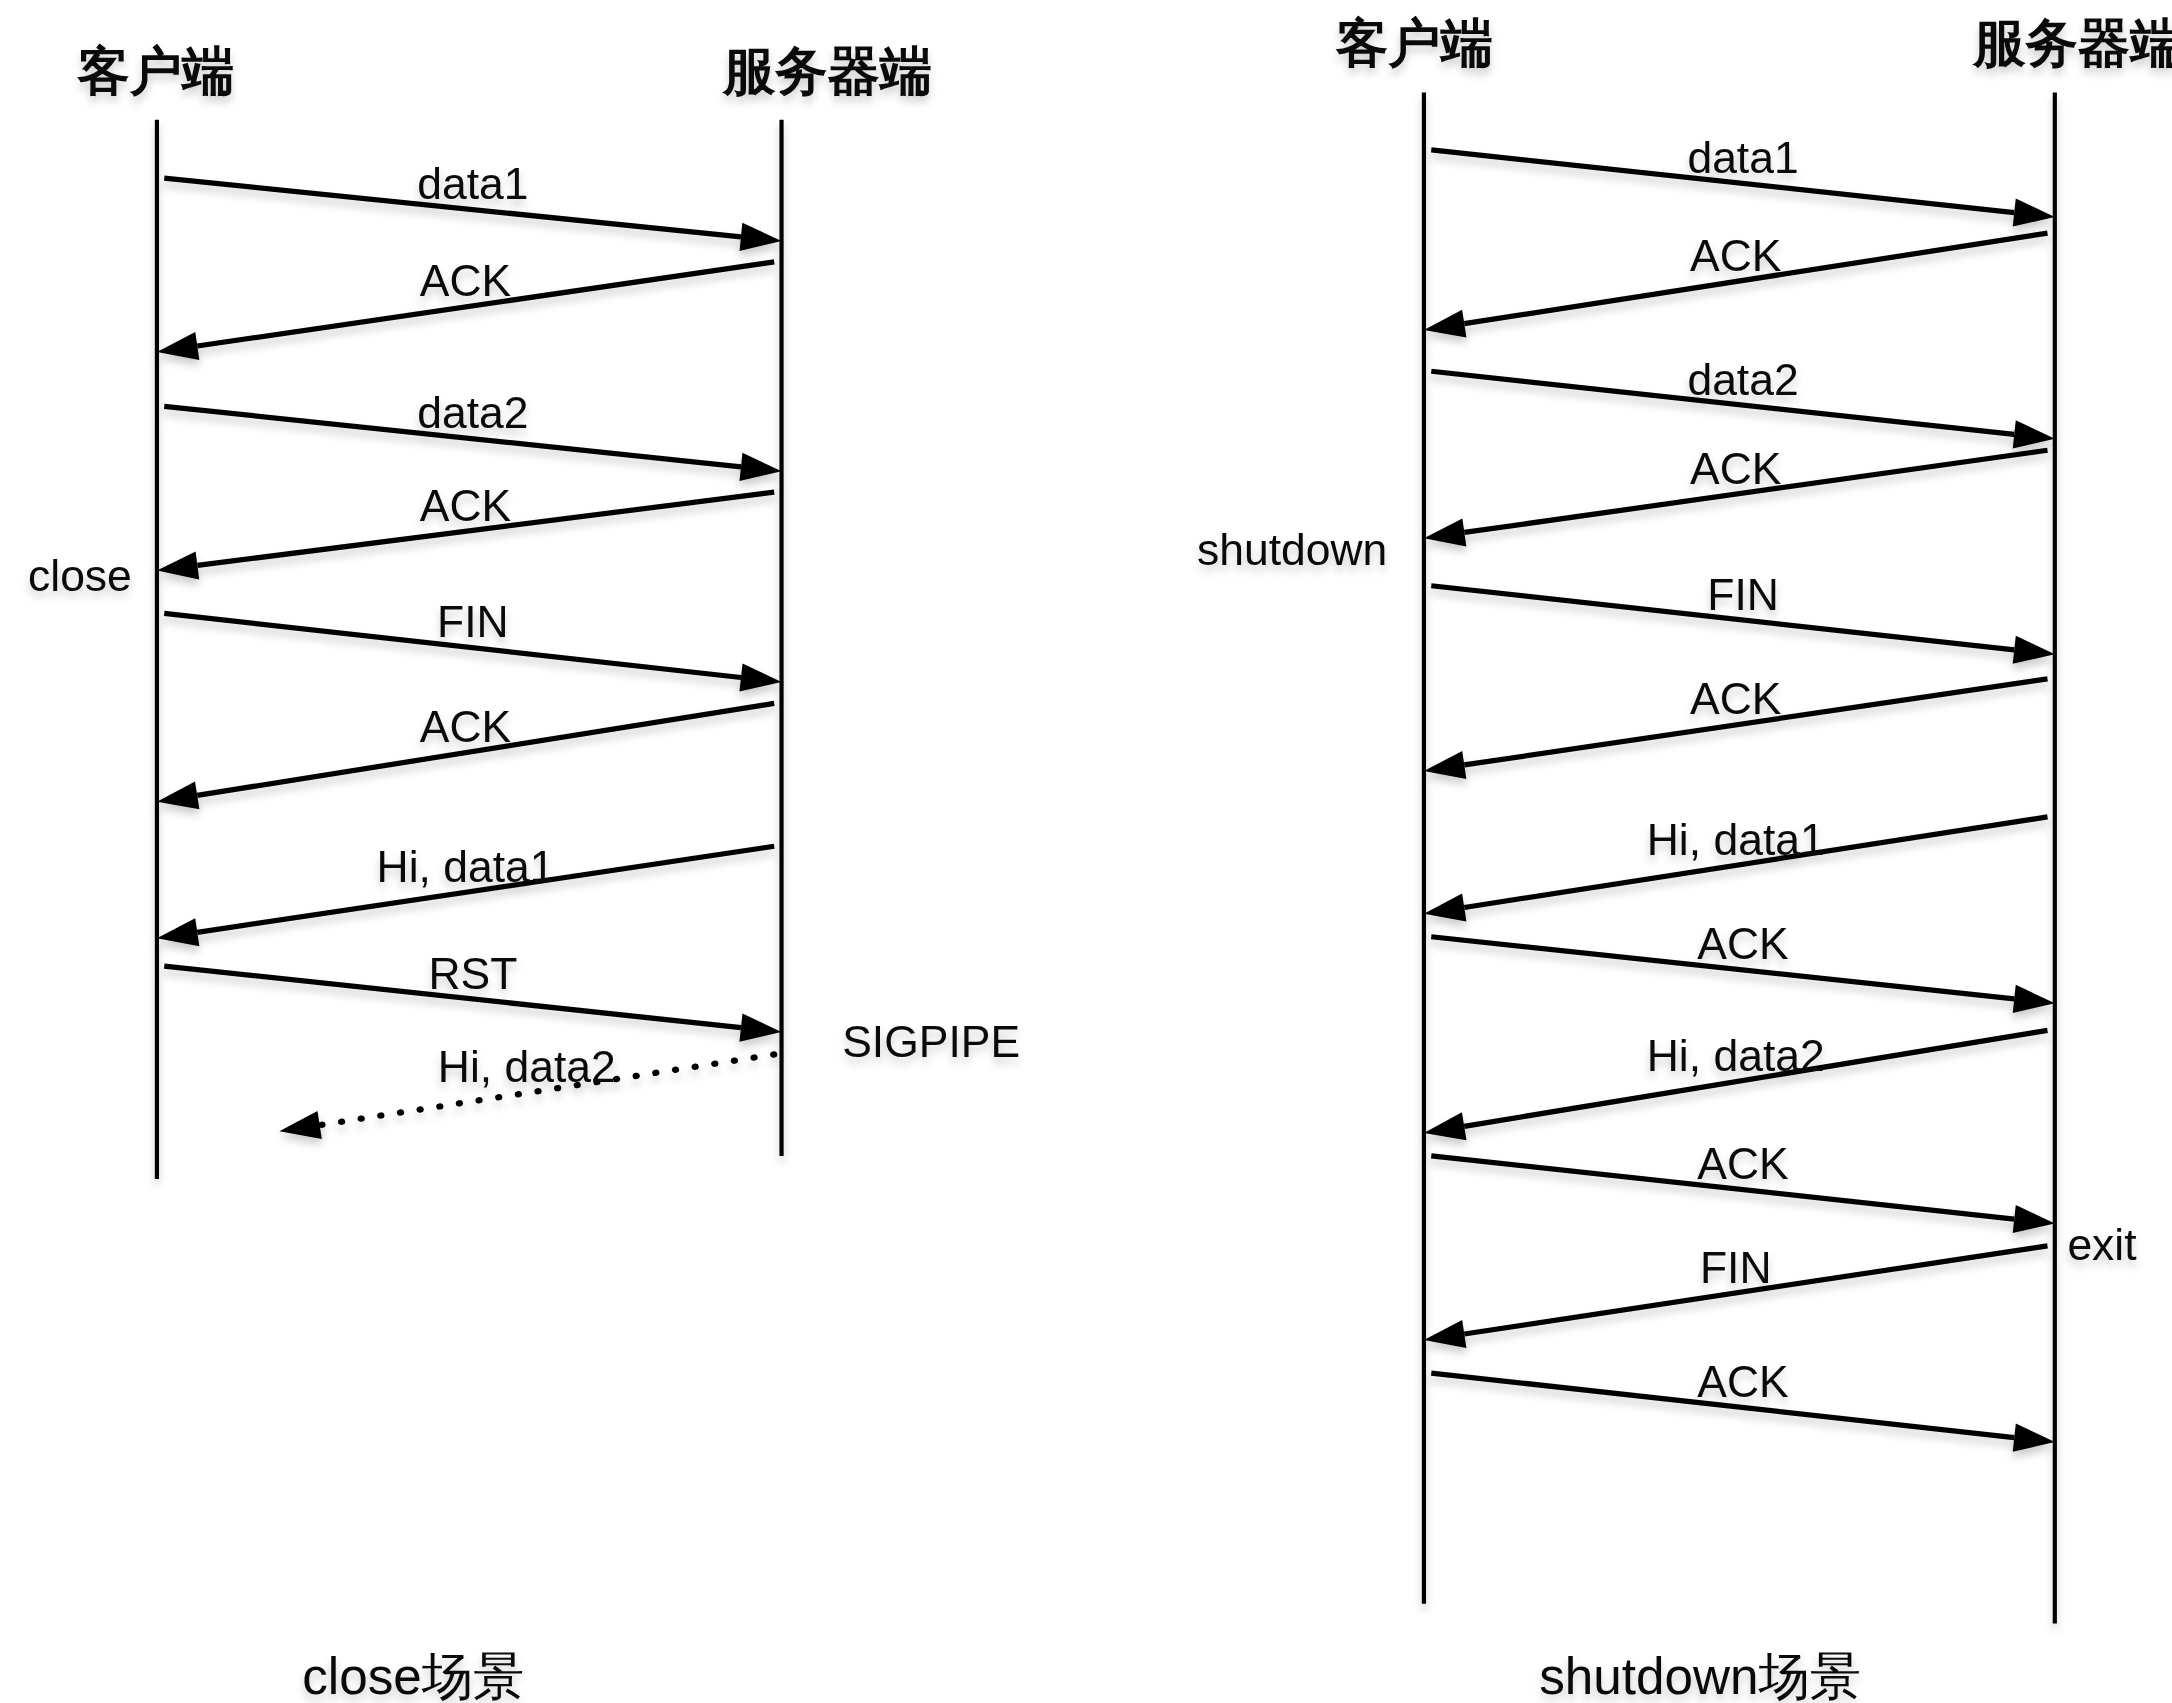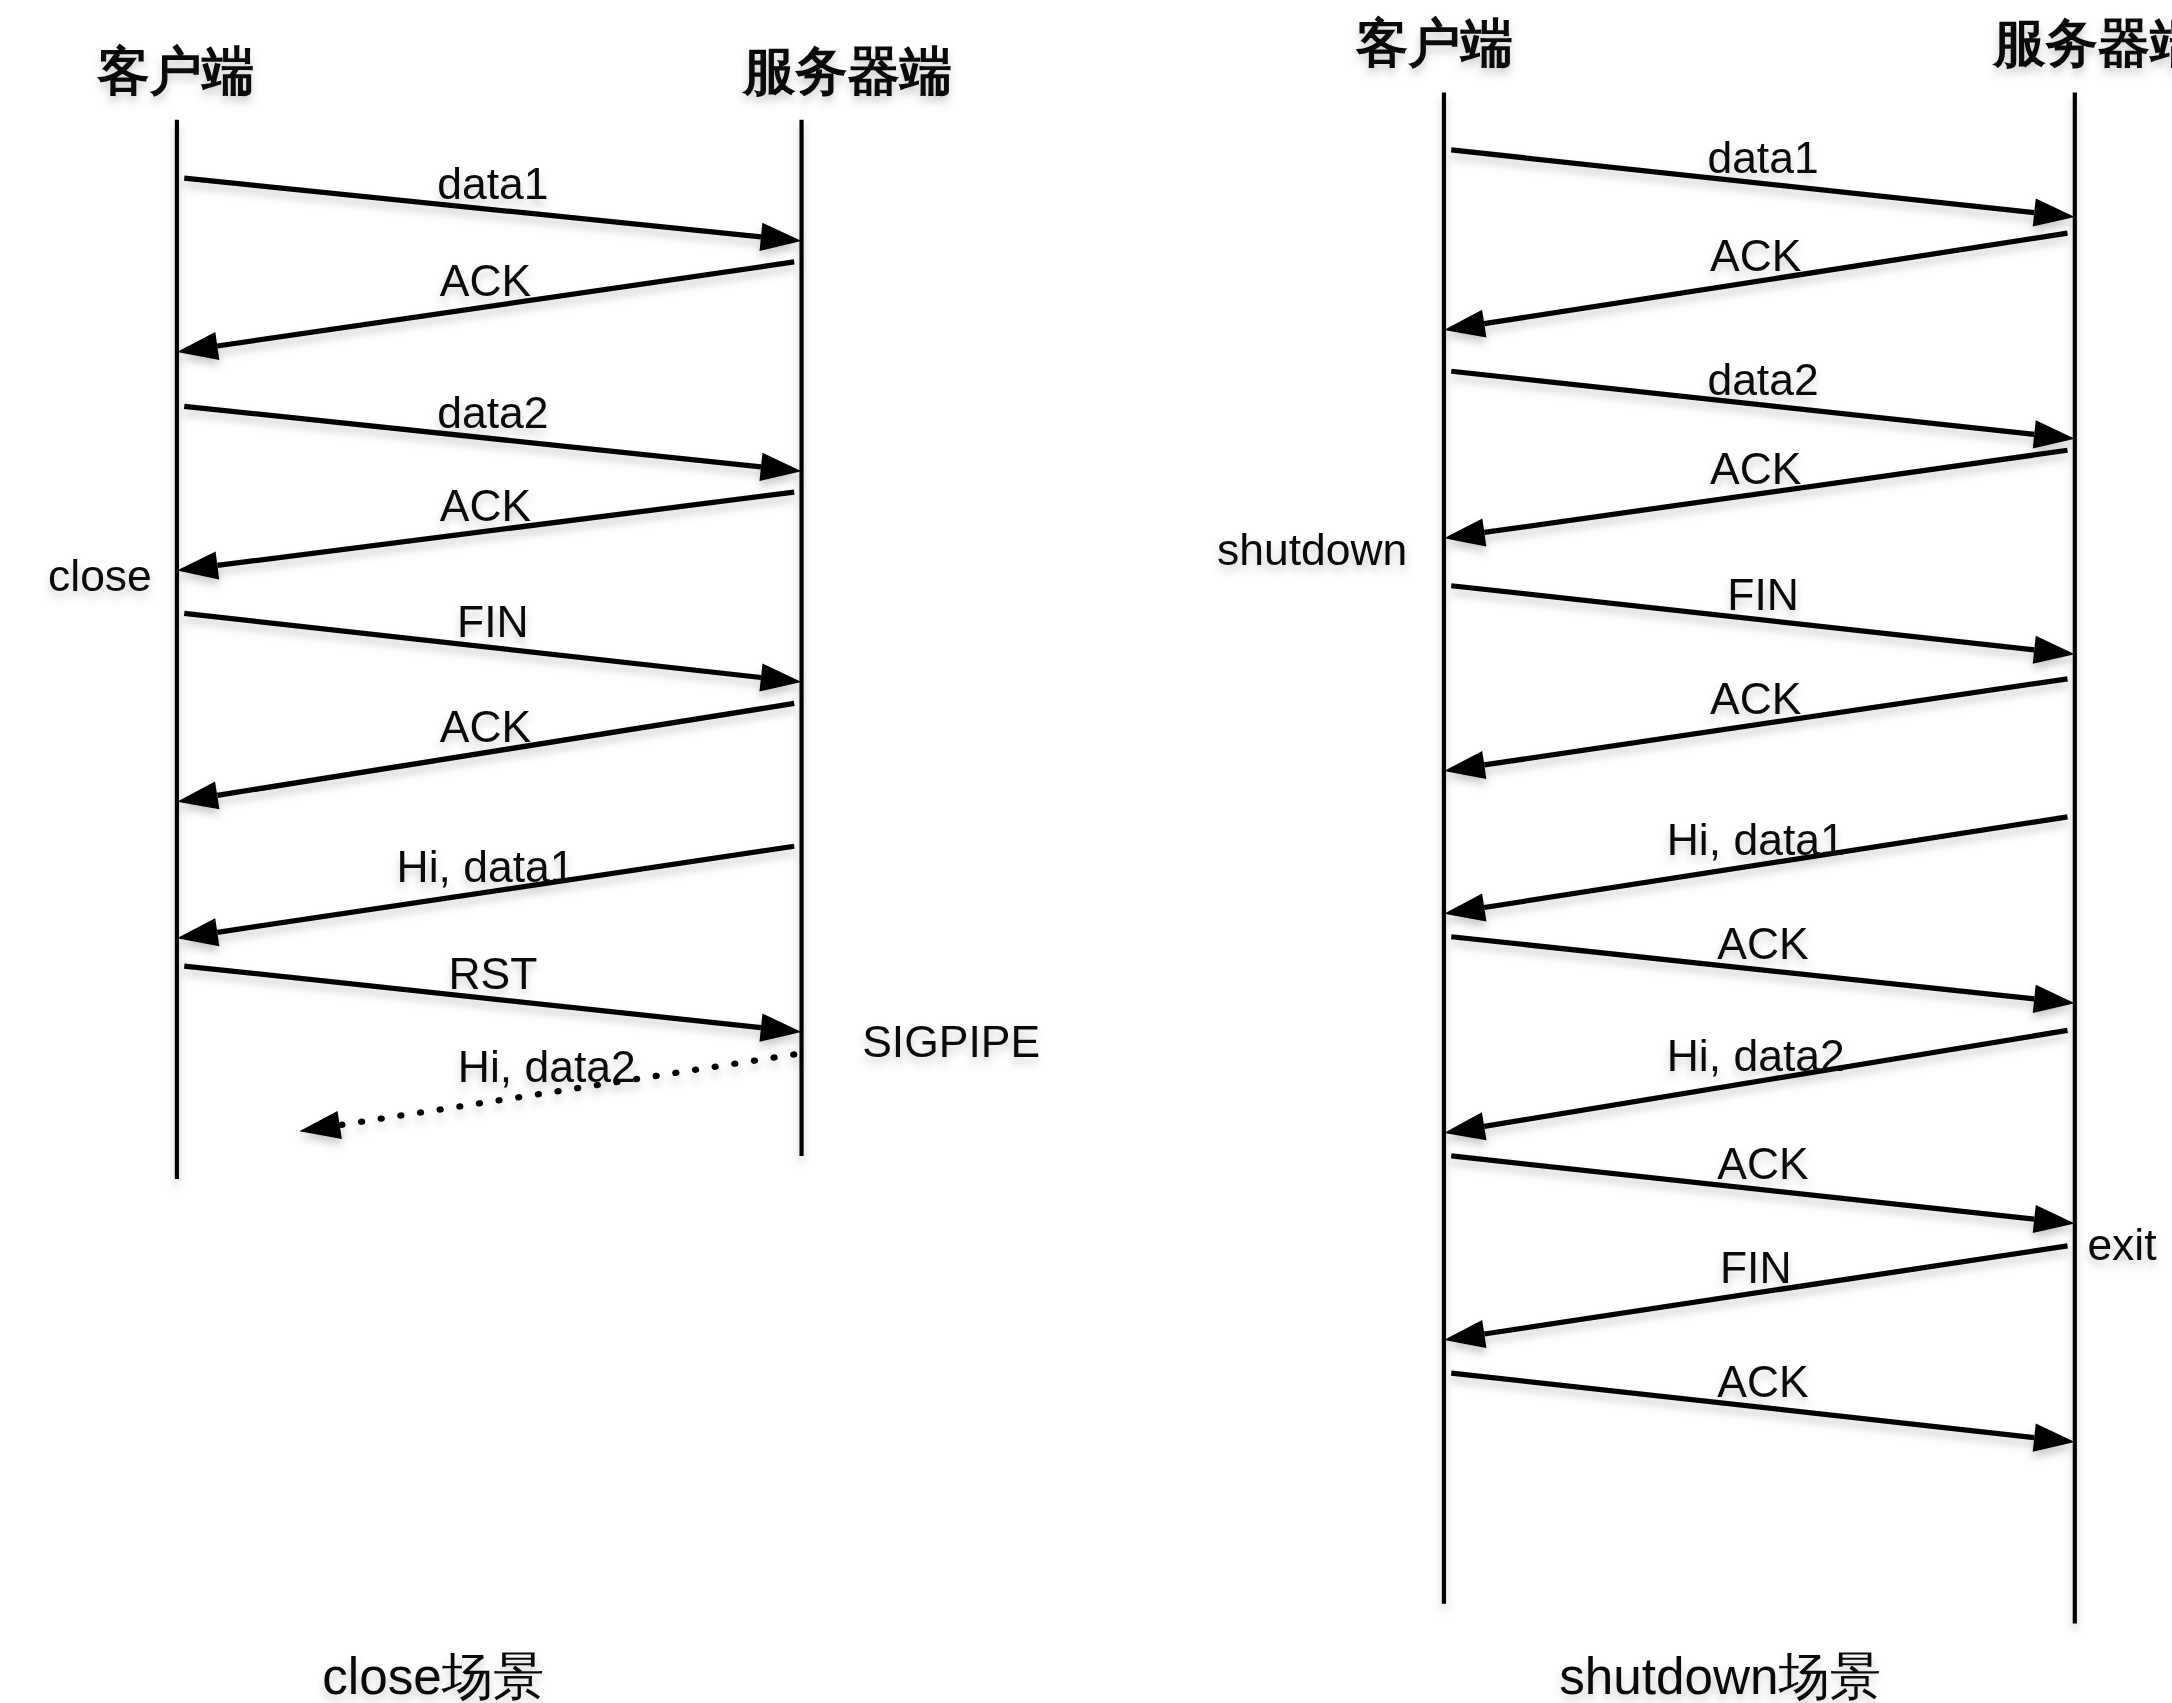--- a/index.html
+++ b/index.html
@@ -1,21 +1,21 @@
 <!DOCTYPE html>
 <html style="font-size:8.4px"><head>
 <meta charset="utf-8">
 <style>
   html, body {
     margin: 0; padding: 0;
     background: #ffffff;
     width: 2172px; height: 1704px;
     overflow: hidden;
   }
-  .stage { position: relative; width: 1936px; height: 1704px; padding-left: 20px; }
+  .stage { position: relative; width: 1936px; height: 1704px; }
   svg {
     display: block; width: 2172px; height: 1704px;
     filter: drop-shadow(0 6.3px 4.2px rgba(0,0,0,0.20));
   }
   .lifeline { stroke: #000000; stroke-width: 8; fill: none; }
   .arrow    { stroke: #000000; stroke-width: 10; fill: none; }
   .arrow.dotted { stroke-width: 12; stroke-dasharray: 2 36; stroke-linecap: round; }
   .head     { fill: #000000; stroke: none; }
   text {
     fill: #0a0a0a;

